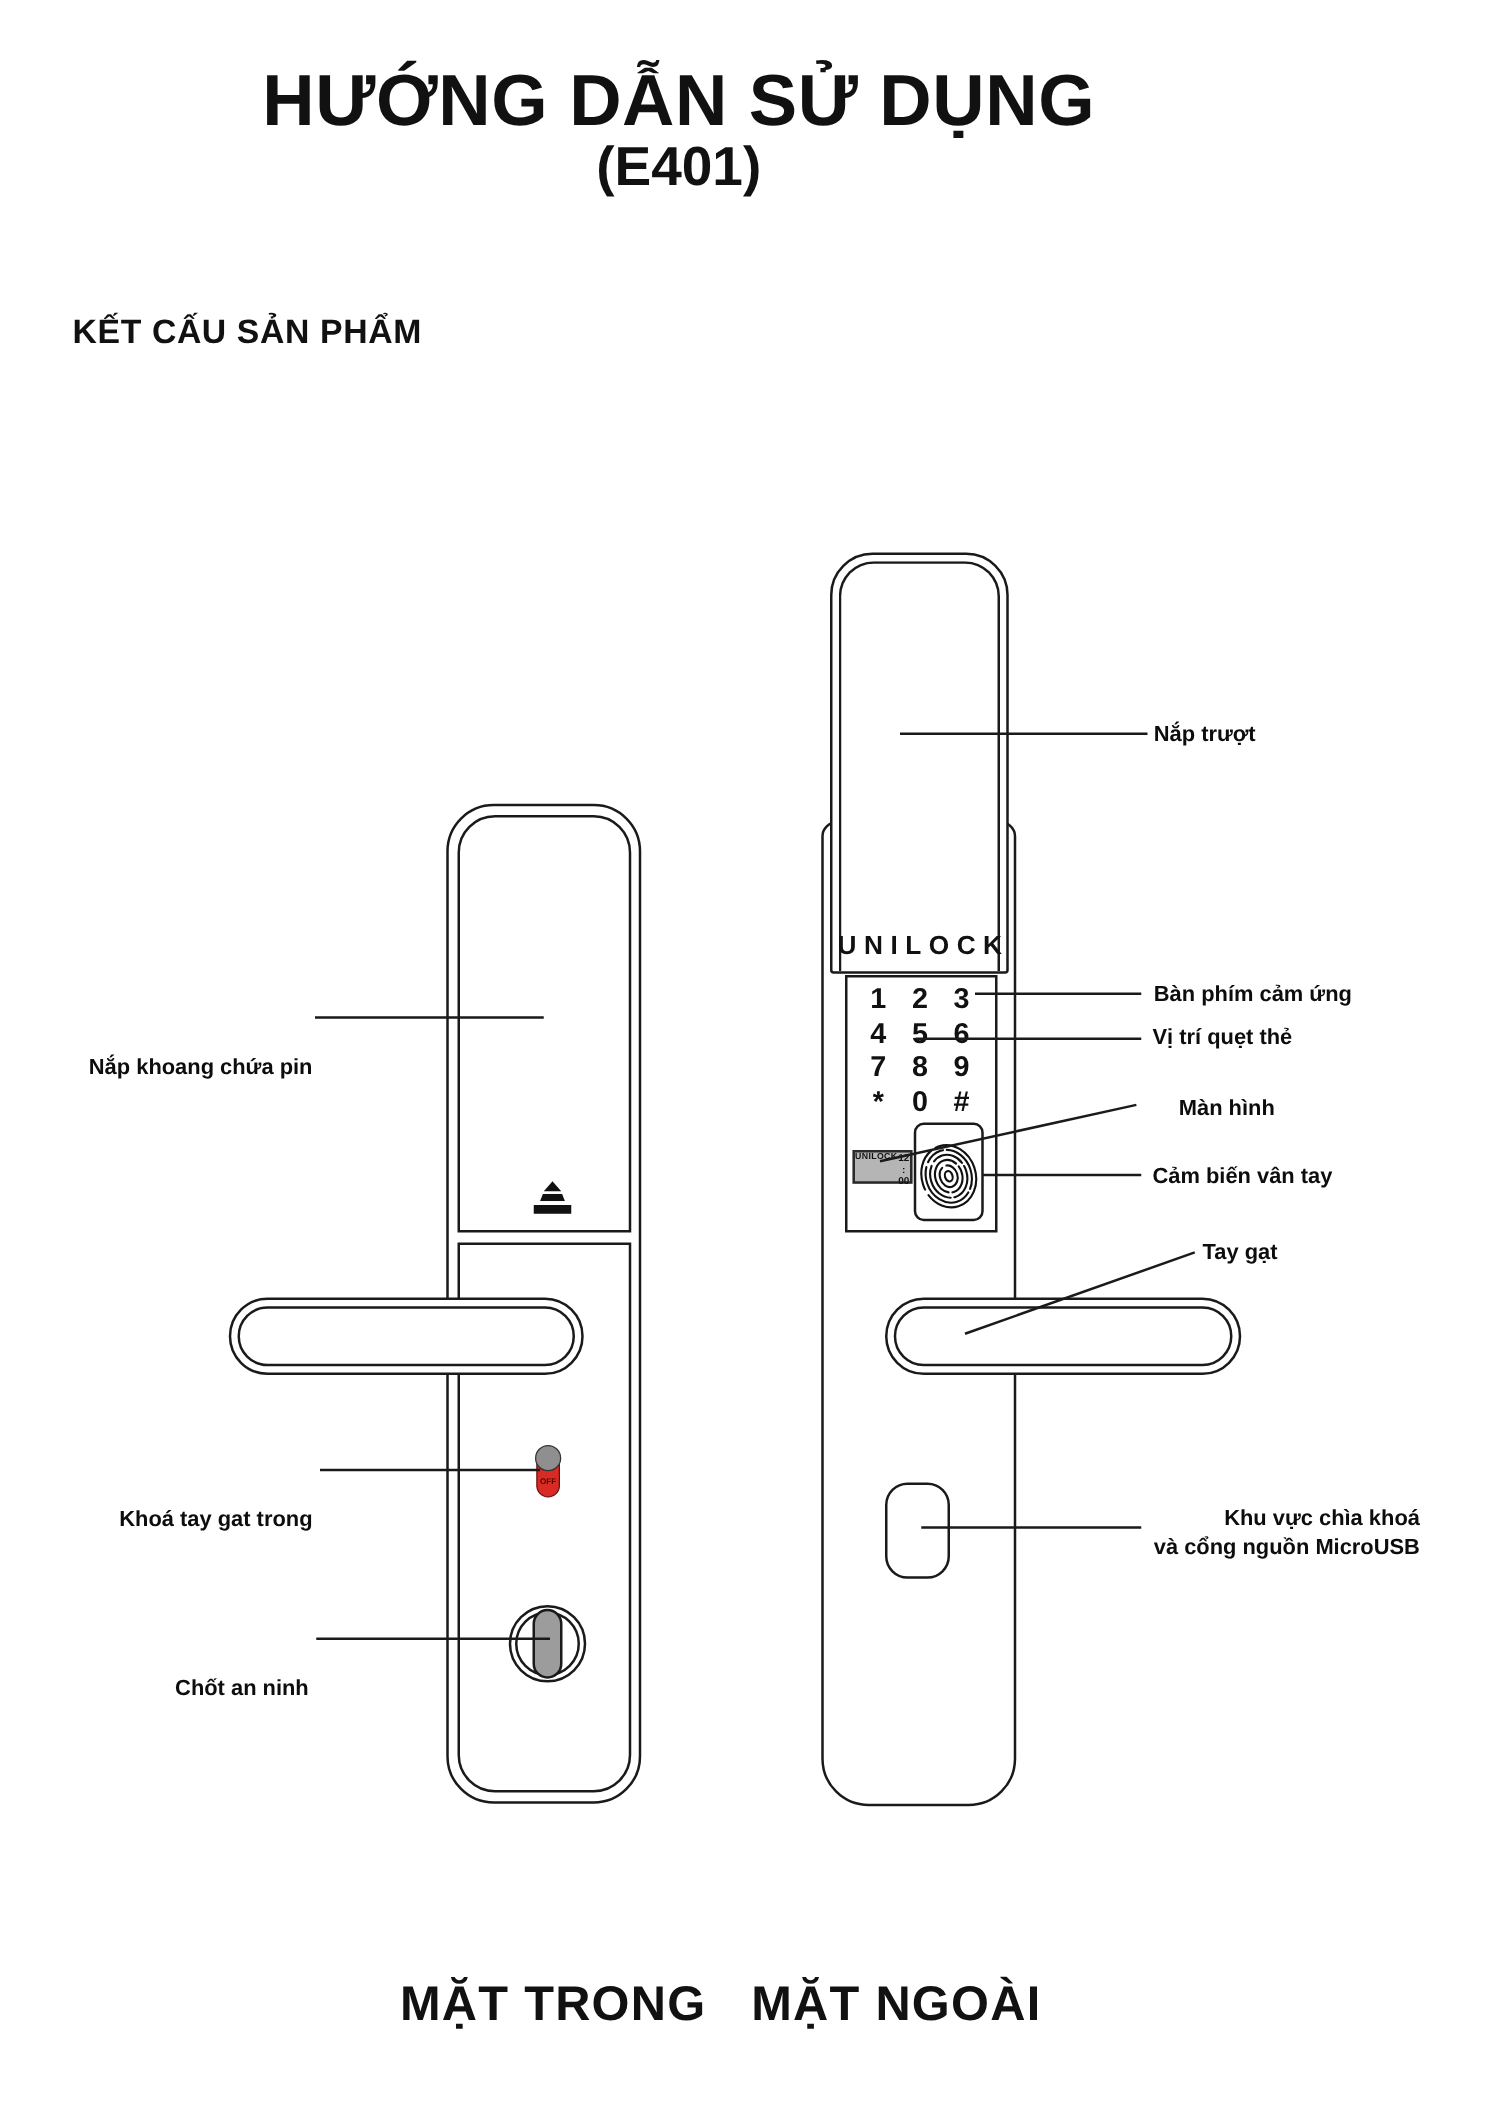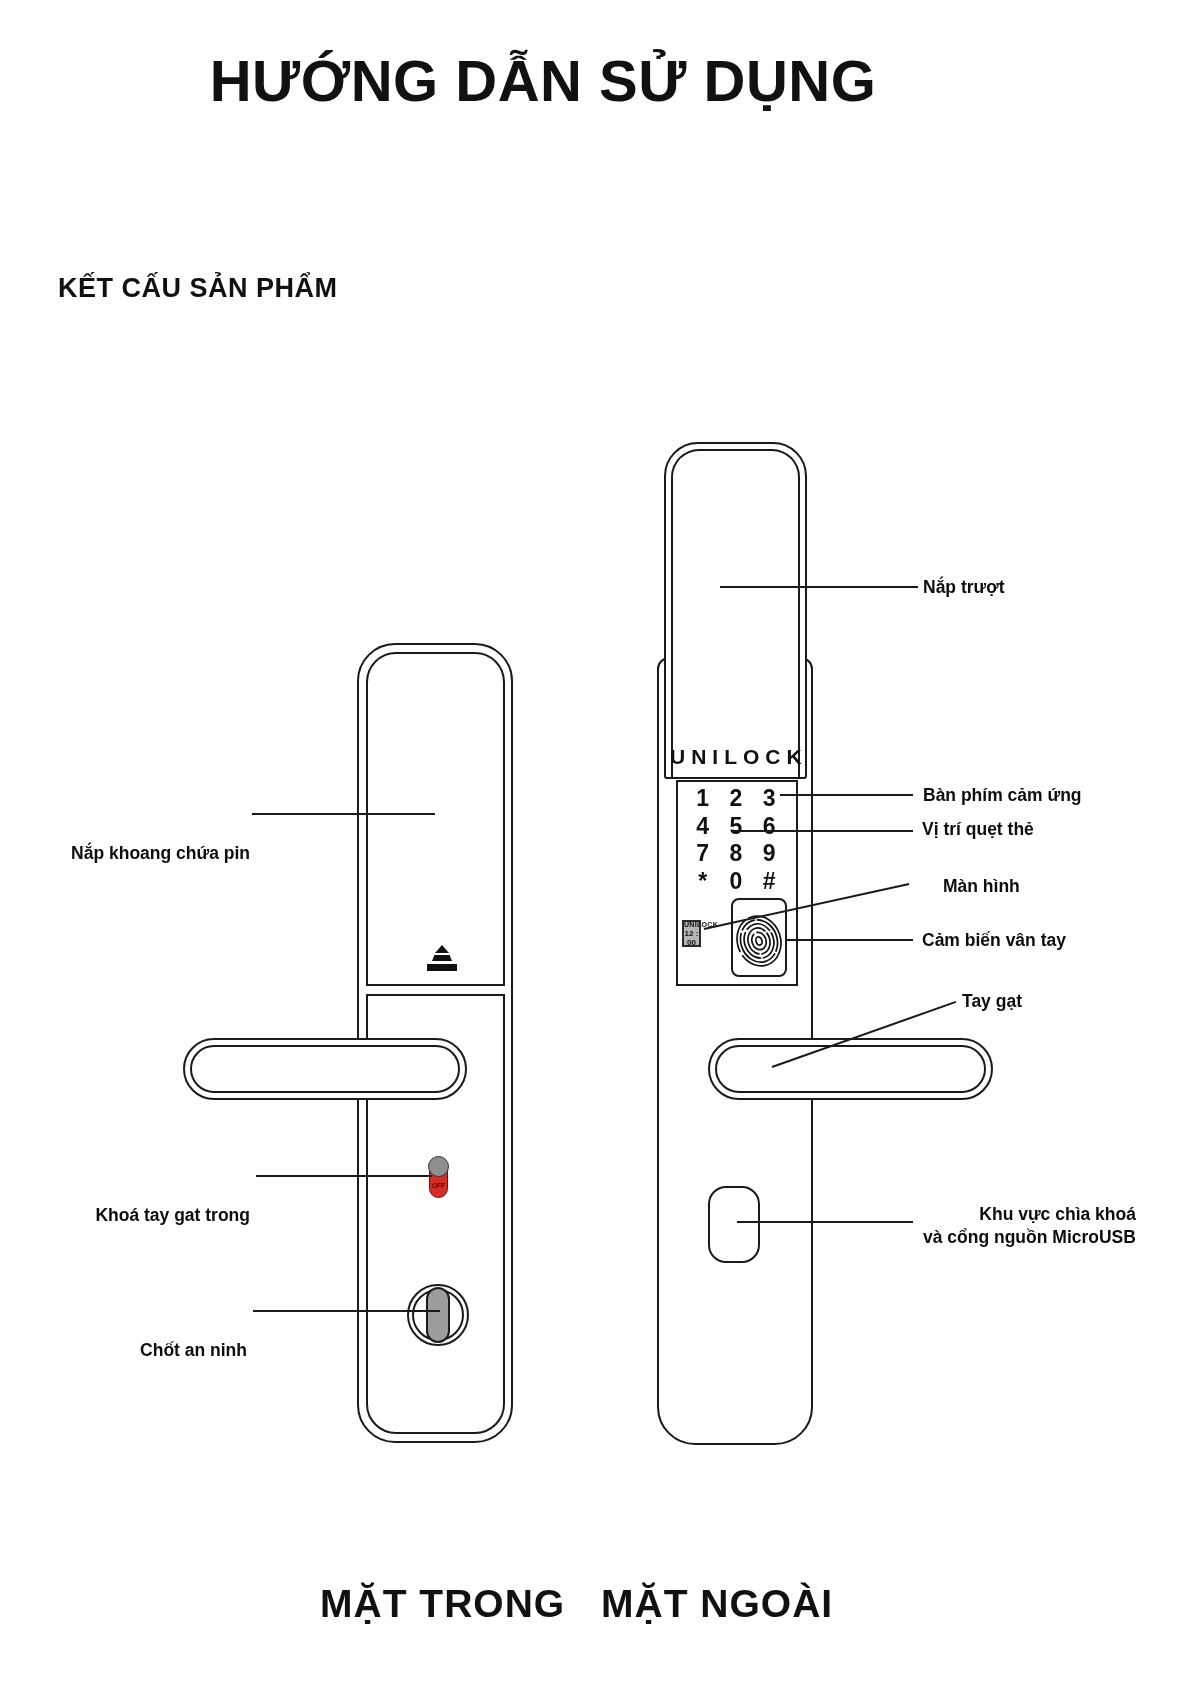--- a/index.html
+++ b/index.html
@@ -6,56 +6,57 @@
   .page{
     position:relative;width:1200px;height:1700px;background:#ffffff;
     font-family:"Liberation Sans","DejaVu Sans",sans-serif;color:#111;
     overflow:hidden;margin:0 auto;
   }
   .abs{position:absolute;}
   .title{position:absolute;left:120px;top:54px;width:846px;text-align:center;
          font-weight:bold;font-size:58px;line-height:54px;letter-spacing:.5px;}
   .subtitle{position:absolute;left:120px;top:108px;width:846px;text-align:center;
          font-weight:bold;font-size:44px;line-height:52px;}
-  .section{position:absolute;left:58px;top:250px;font-weight:bold;font-size:27px;letter-spacing:.5px;margin-top:23px;}
+  .section{position:absolute;left:58px;top:250px;font-weight:bold;font-size:27px;letter-spacing:.5px;}
   .outline{position:absolute;box-sizing:border-box;border:2.5px solid #1a1a1a;background:#fff;}
   .thin{border-width:2px;background:transparent;}
   .leader{position:absolute;height:0;border-top:2.5px solid #1a1a1a;transform-origin:left center;}
   .label{position:absolute;font-weight:bold;font-size:17.5px;line-height:21px;white-space:nowrap;color:#0d0d0d;}
   .label.r{text-align:right;margin-top:40px;}
   .caption{position:absolute;font-weight:bold;font-size:39px;letter-spacing:1px;white-space:nowrap;}
   .keypad{position:absolute;left:686px;top:785px;display:grid;
           grid-template-columns:repeat(3,33.3px);grid-auto-rows:27.5px;}
   .keypad span{display:flex;align-items:center;justify-content:center;
                font-weight:bold;font-size:23px;}
   .brand{position:absolute;left:664px;top:745px;width:143px;text-align:center;
          font-weight:bold;font-size:21px;letter-spacing:6px;text-indent:6px;white-space:nowrap;}
-  .screen{position:absolute;left:682px;top:920px;width:19px;height:27px;box-sizing:border-box;
+  .screen{position:absolute;left:682px;top:920px;width:48px;height:27px;box-sizing:border-box;
           background:#b5b5b5;border:2px solid #2a2a2a;text-align:center;
-          display:flex;flex-direction:column;justify-content:center;}
+          display:flex;flex-direction:row;justify-content:center;}
   .screen .l1{font-weight:bold;font-size:7px;line-height:8px;letter-spacing:.3px;}
   .screen .l2{font-weight:bold;font-size:8px;line-height:9px;}
   .tri{position:absolute;width:0;height:0;border-left:7px solid transparent;
        border-right:7px solid transparent;border-bottom:8px solid #111;}
   .bar{position:absolute;background:#111;}
   .knob-red{position:absolute;left:429px;top:1162px;width:19px;height:36px;border-radius:10px;
             box-sizing:border-box;background:#d92b24;border:1.5px solid #6b0f0f;}
   .knob-gray{position:absolute;left:428px;top:1156px;width:21px;height:21px;border-radius:50%;
             box-sizing:border-box;background:#8f8f8f;border:1.5px solid #333;}
   .knob-off{position:absolute;left:429px;top:1182px;width:19px;text-align:center;
             font-weight:bold;font-size:6.5px;color:#4a0707;}
   .bolt-pill{position:absolute;left:426px;top:1287px;width:24px;height:56px;border-radius:12px;
              box-sizing:border-box;background:#9c9c9c;border:2px solid #1a1a1a;}
 </style>
 </head>
 <body>
 
 <div class="page">
 
   <div class="title">HƯỚNG DẪN SỬ DỤNG</div>
+  <div class="subtitle">(E401)</div>
   <div class="section">KẾT CẤU SẢN PHẨM</div>
 
   <div class="outline" style="left:357px;top:643px;width:156px;height:800px;border-radius:38px;"></div>
   <div class="outline thin" style="left:366px;top:652px;width:139px;height:334px;border-radius:30px 30px 0 0;"></div>
   <div class="outline thin" style="left:366px;top:994px;width:139px;height:440px;border-radius:0 0 30px 30px;"></div>
 
   <div>
     <div class="tri abs" style="left:435px;top:945px;"></div>
     <div class="bar abs" style="left:432px;top:955px;width:20px;height:6px;clip-path:polygon(12% 0,88% 0,100% 100%,0 100%);"></div>
     <div class="bar abs" style="left:427px;top:964px;width:30px;height:7px;"></div>

